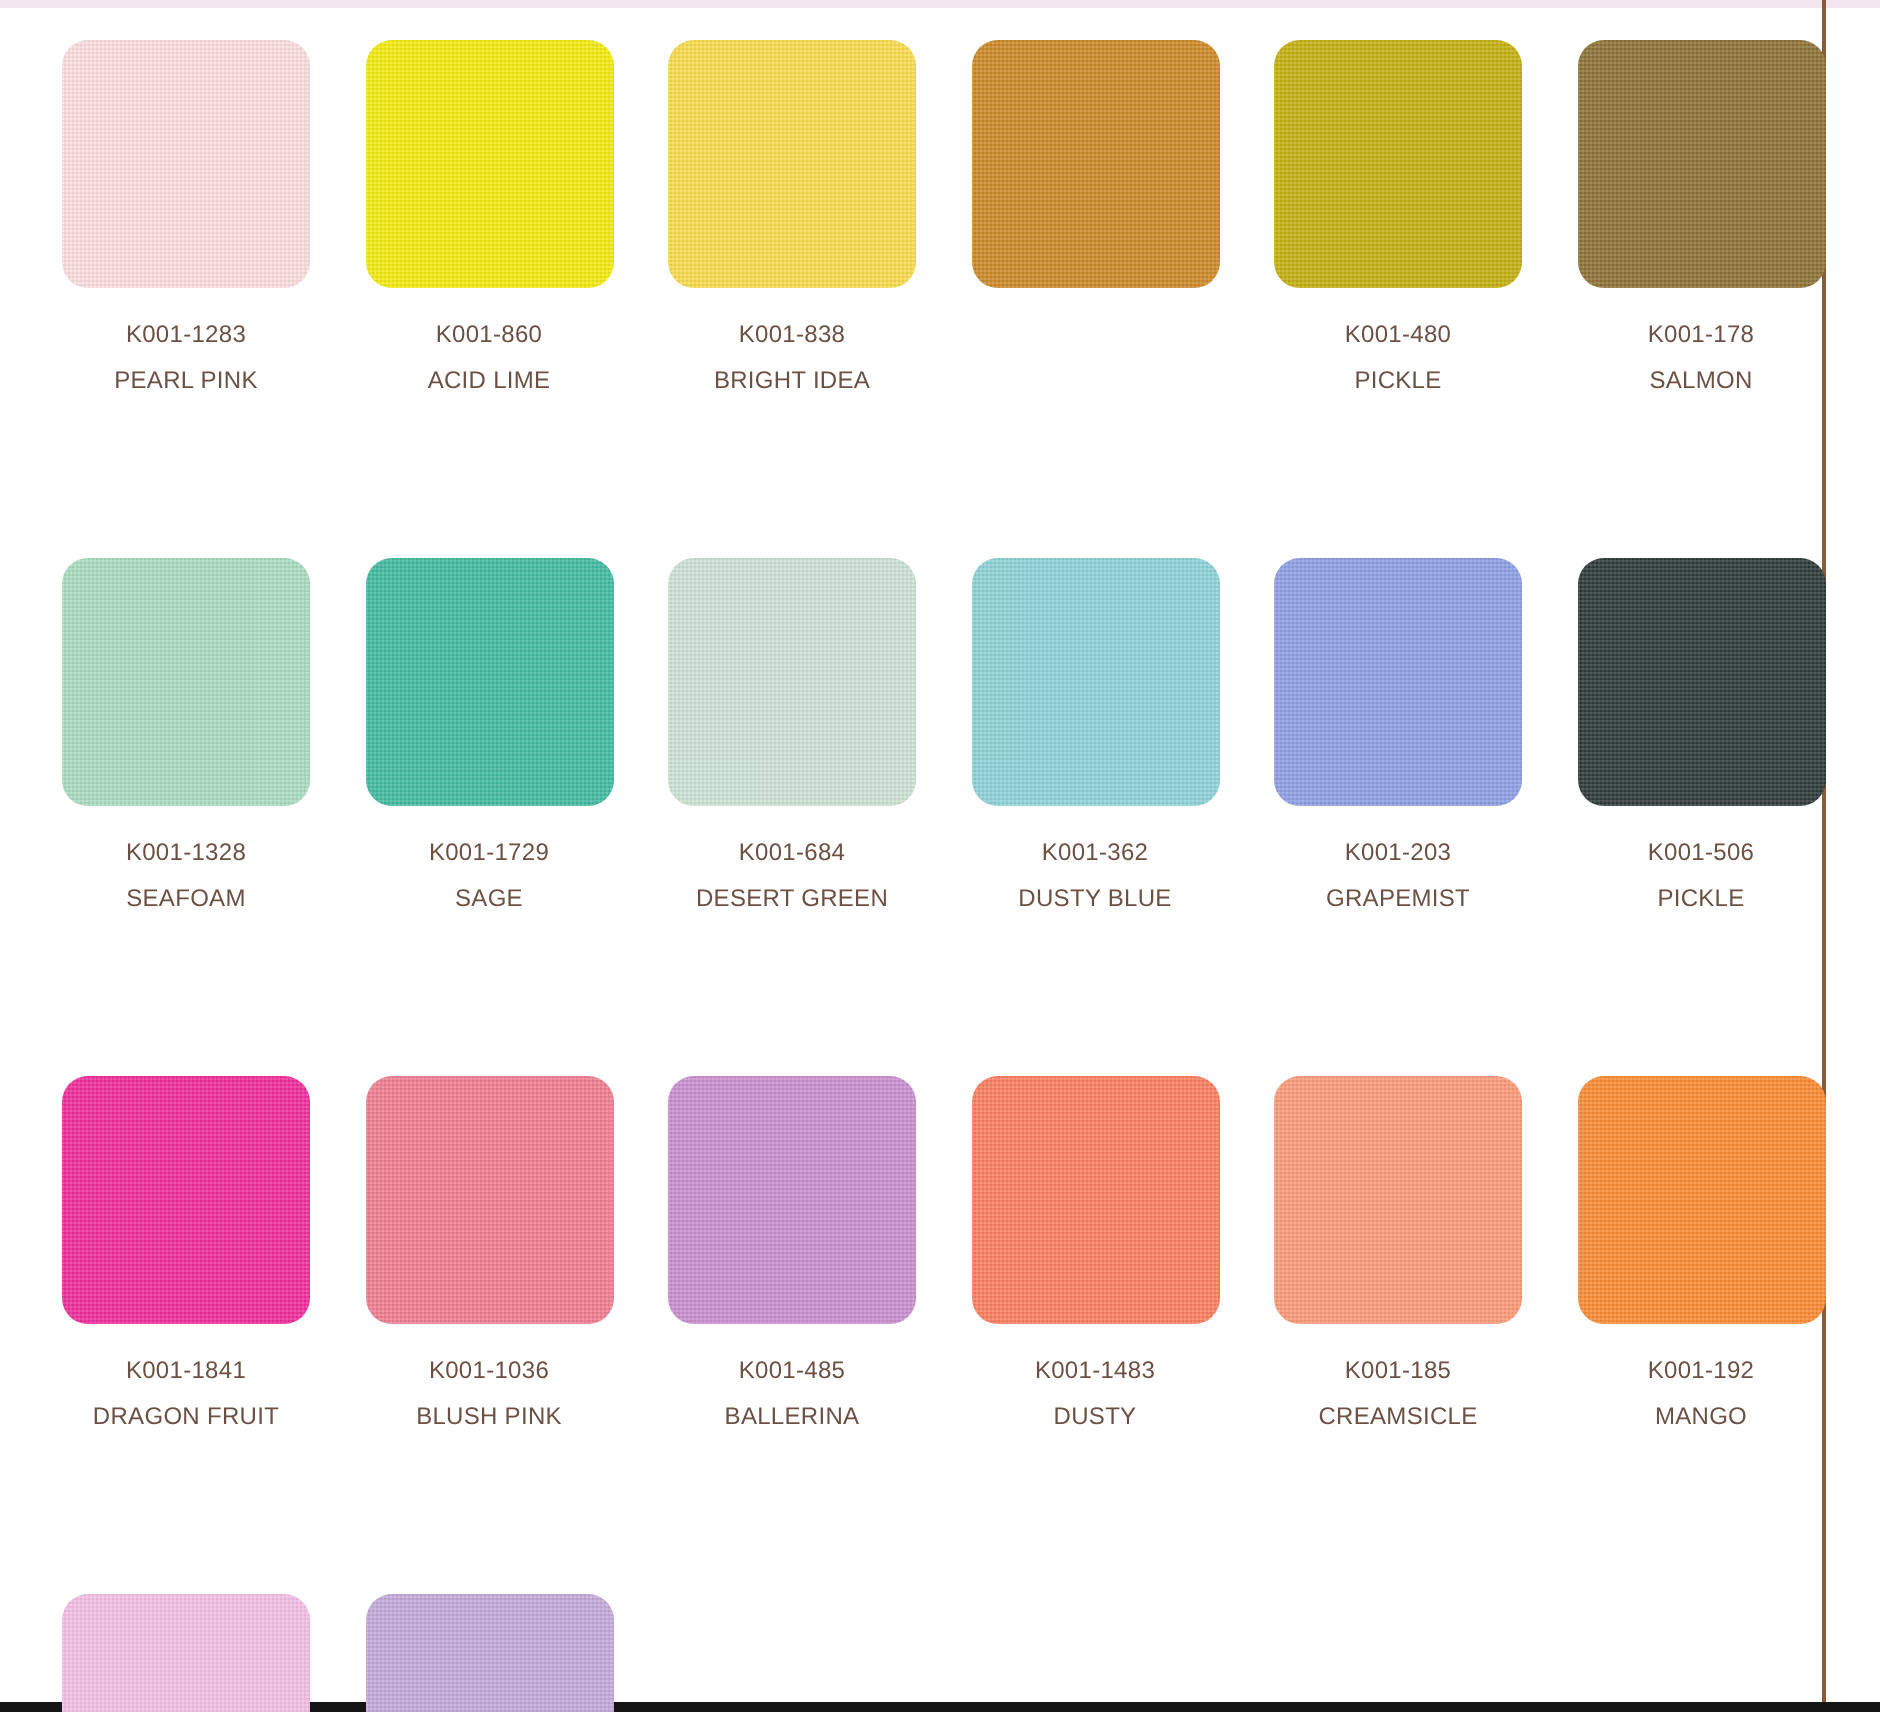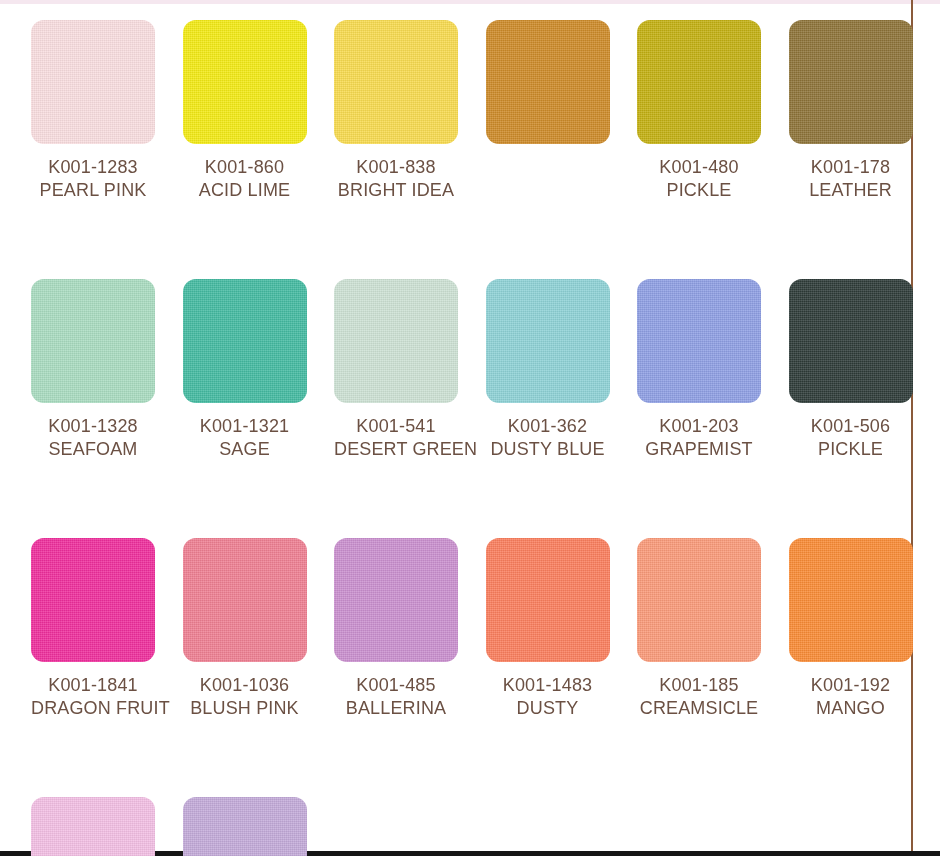--- a/index.html
+++ b/index.html
@@ -73,21 +73,21 @@
     background-image:
       repeating-linear-gradient(0deg, rgba(255,255,255,0.10) 0px, rgba(255,255,255,0.10) 1px, rgba(0,0,0,0.035) 1px, rgba(0,0,0,0.035) 2px),
       repeating-linear-gradient(90deg, rgba(255,255,255,0.08) 0px, rgba(255,255,255,0.08) 1px, rgba(0,0,0,0.03) 1px, rgba(0,0,0,0.03) 2px);
     pointer-events: none;
   }
 
   .swatch-caption {
     margin-top: 12px;
     text-align: center;
     color: #6b5043;
-    font-size: 18px;
+    font-size: 12px;
     line-height: 23px;
     letter-spacing: 0.15px;
     white-space: nowrap;
   }
   .swatch-code { display: block; }
   .swatch-name { display: block; }
 </style>
 </head>
 <body>
 
@@ -124,41 +124,41 @@
       <div class="swatch-chip" style="background: rgb(195, 176, 17);"></div>
       <div class="swatch-caption">
         <span class="swatch-code">K001-480</span>
         <span class="swatch-name">PICKLE</span>
       </div>
     </div>
     <div class="swatch-cell">
       <div class="swatch-chip" style="background: rgb(141, 115, 56);"></div>
       <div class="swatch-caption">
         <span class="swatch-code">K001-178</span>
-        <span class="swatch-name">LEATHER</span>
+        <span class="swatch-name">SALMON</span>
       </div>
     </div>
     <div class="swatch-cell">
       <div class="swatch-chip" style="background: rgb(169, 220, 192);"></div>
       <div class="swatch-caption">
         <span class="swatch-code">K001-1328</span>
         <span class="swatch-name">SEAFOAM</span>
       </div>
     </div>
     <div class="swatch-cell">
       <div class="swatch-chip" style="background: rgb(67, 187, 161);"></div>
       <div class="swatch-caption">
-        <span class="swatch-code">K001-1321</span>
+        <span class="swatch-code">K001-1729</span>
         <span class="swatch-name">SAGE</span>
       </div>
     </div>
     <div class="swatch-cell">
       <div class="swatch-chip" style="background: rgb(205, 226, 212);"></div>
       <div class="swatch-caption">
-        <span class="swatch-code">K001-541</span>
+        <span class="swatch-code">K001-684</span>
         <span class="swatch-name">DESERT GREEN</span>
       </div>
     </div>
     <div class="swatch-cell">
       <div class="swatch-chip" style="background: rgb(142, 210, 214);"></div>
       <div class="swatch-caption">
         <span class="swatch-code">K001-362</span>
         <span class="swatch-name">DUSTY BLUE</span>
       </div>
     </div>

